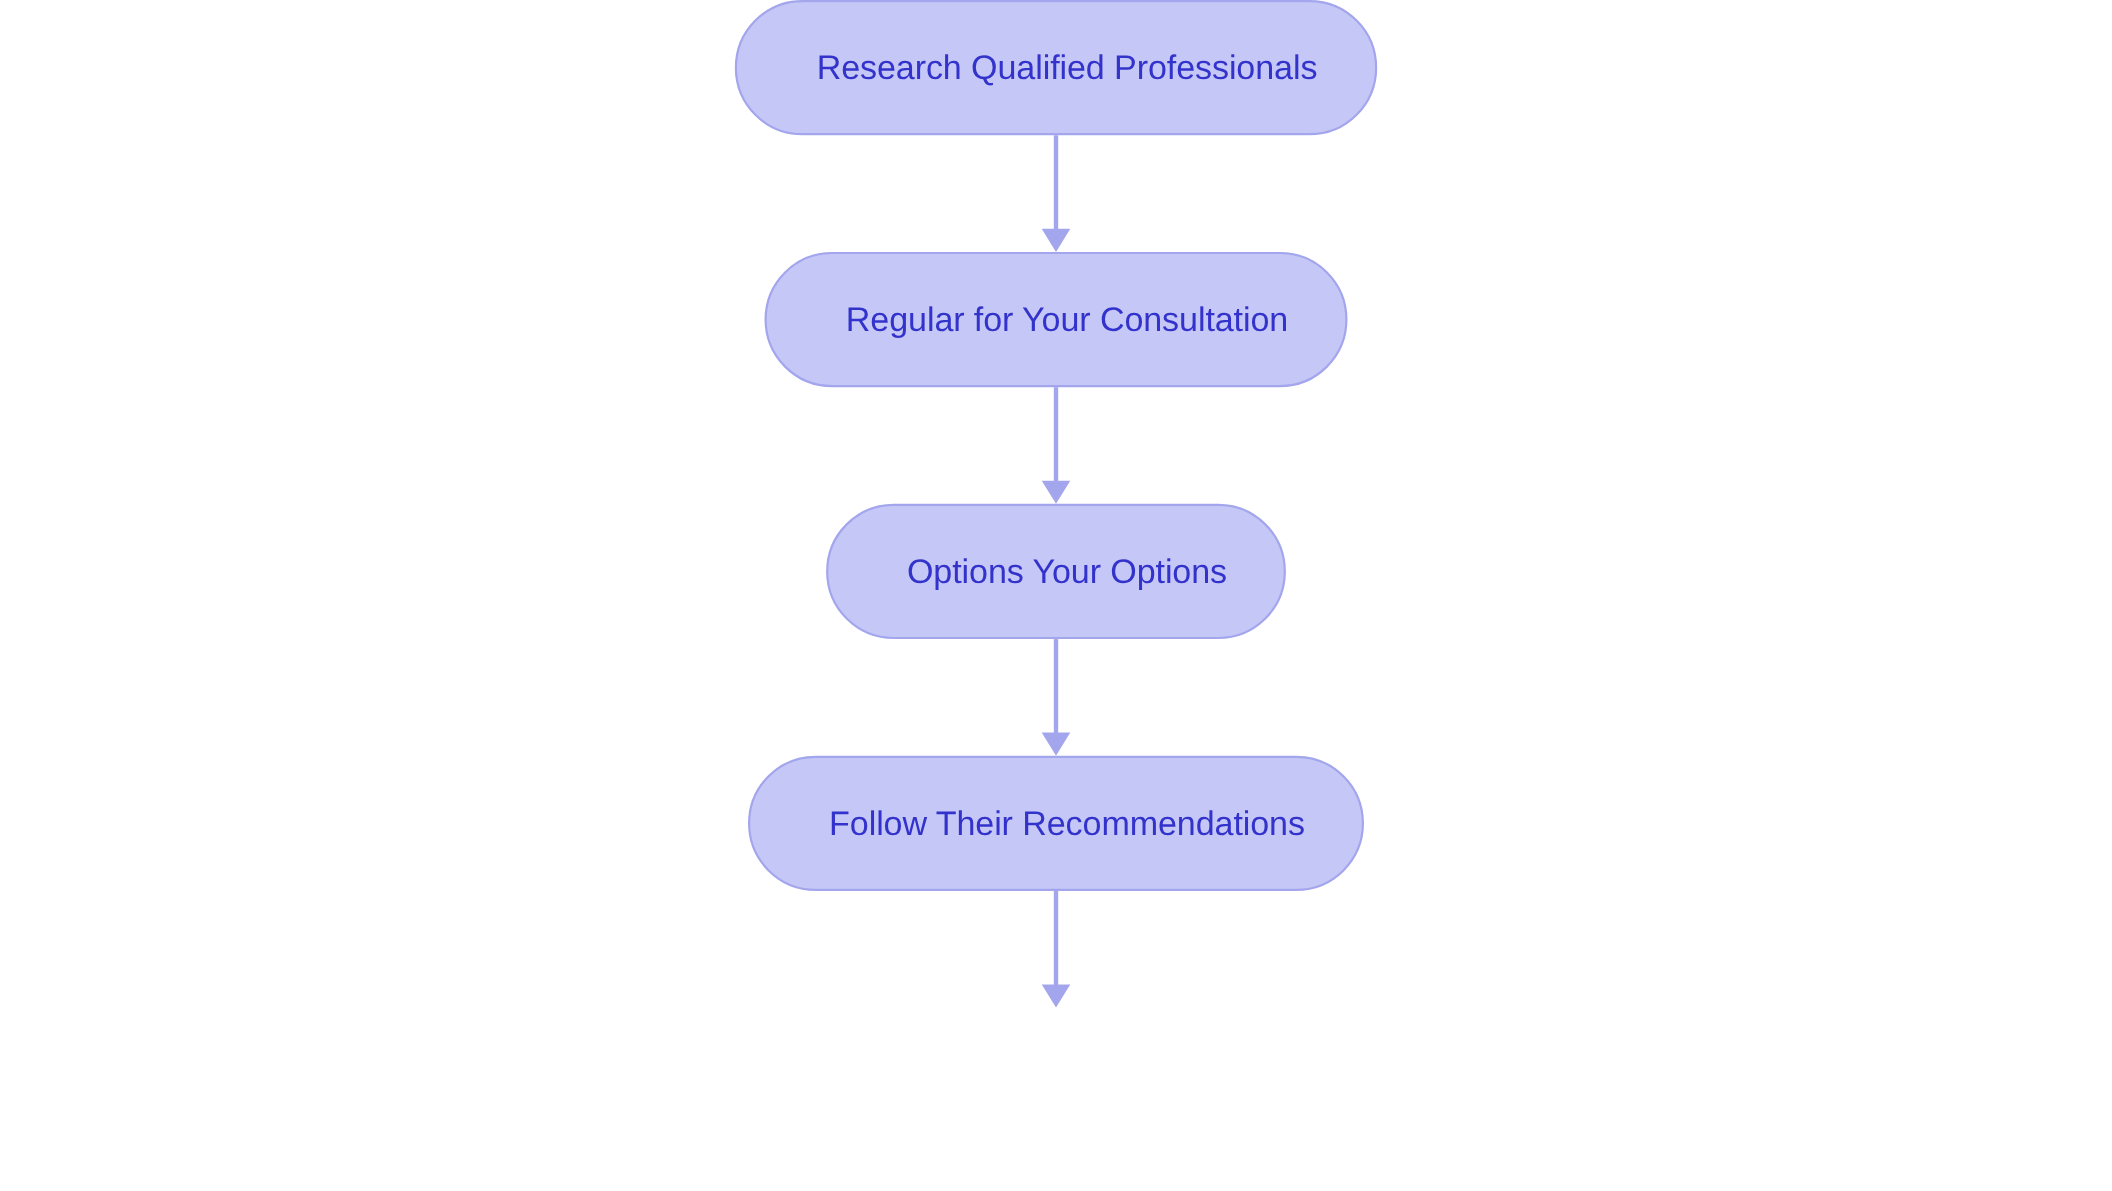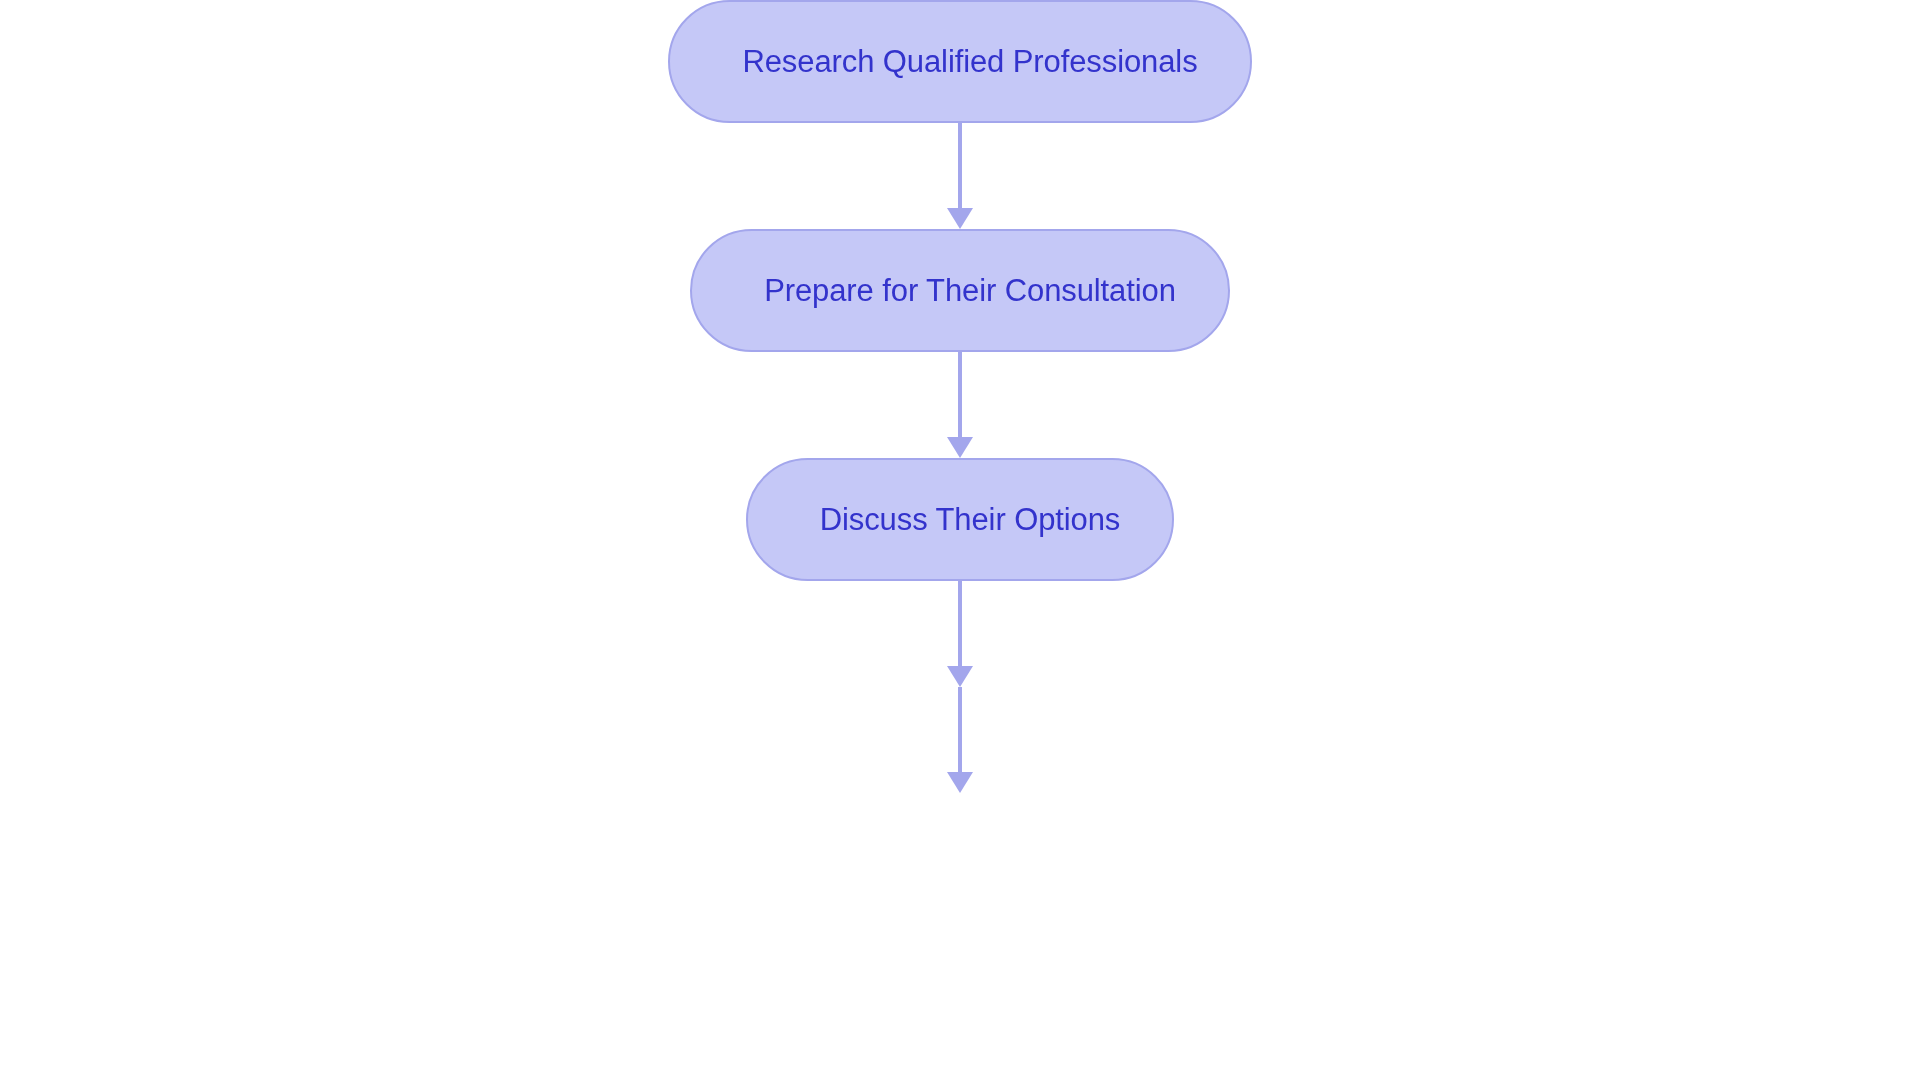--- a/index.html
+++ b/index.html
@@ -80,37 +80,40 @@
   <div class="flow-step">
     <span class="flow-step-label">Research Qualified Professionals</span>
   </div>
 
   <div class="flow-connector">
     <div class="flow-connector-line"></div>
     <div class="flow-connector-head"></div>
   </div>
 
   <div class="flow-step">
-    <span class="flow-step-label">Prepare for Their Consultation</span>
+    <span class="flow-step-label">Regular for Your Consultation</span>
   </div>
 
   <div class="flow-connector">
     <div class="flow-connector-line"></div>
     <div class="flow-connector-head"></div>
   </div>
 
   <div class="flow-step">
-    <span class="flow-step-label">Discuss Their Options</span>
+    <span class="flow-step-label">Options Your Options</span>
   </div>
 
   <div class="flow-connector">
     <div class="flow-connector-line"></div>
     <div class="flow-connector-head"></div>
   </div>
 
+  <div class="flow-step">
+    <span class="flow-step-label">Follow Their Recommendations</span>
+  </div>
 
   <div class="flow-connector">
     <div class="flow-connector-line"></div>
     <div class="flow-connector-head"></div>
   </div>
 
 
 </div>
 
 </body></html>

